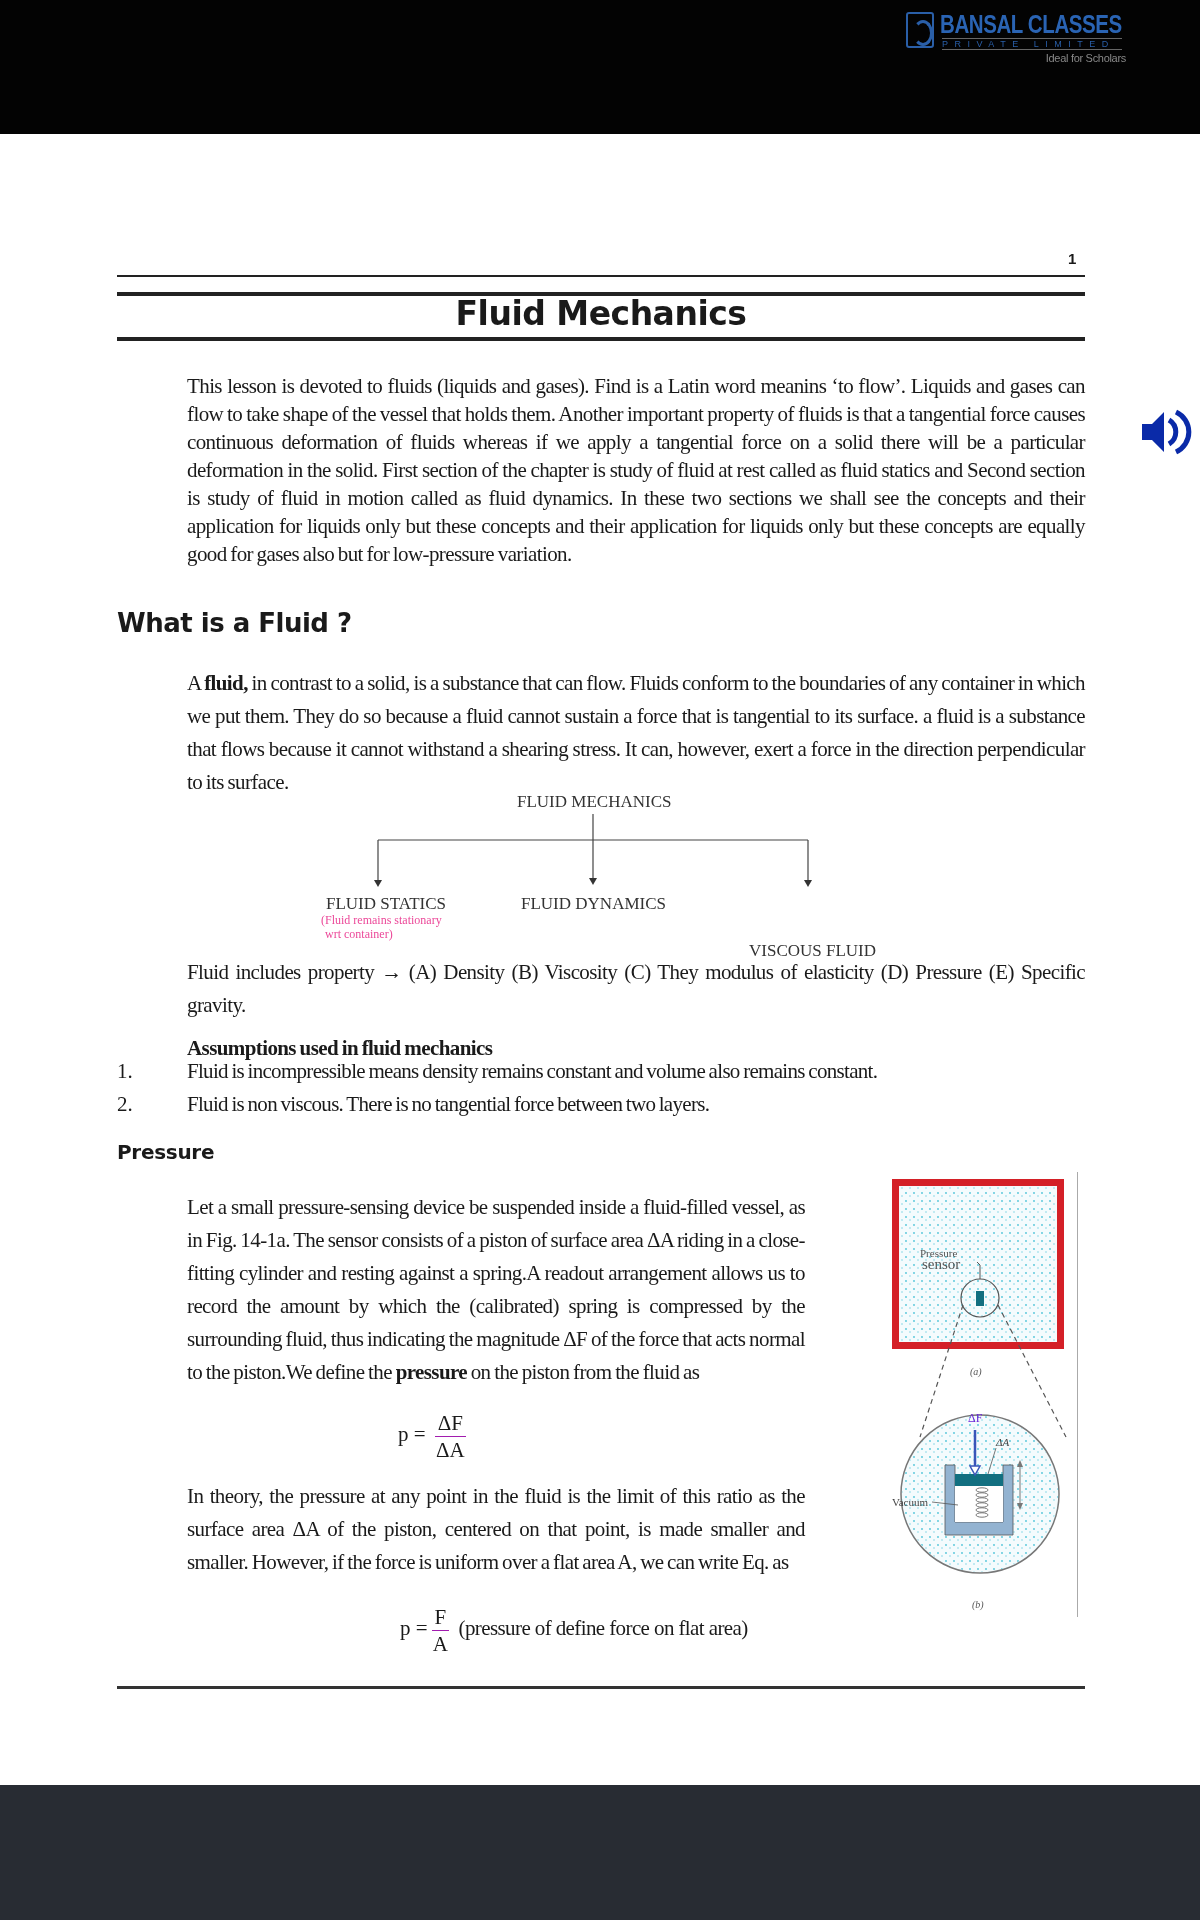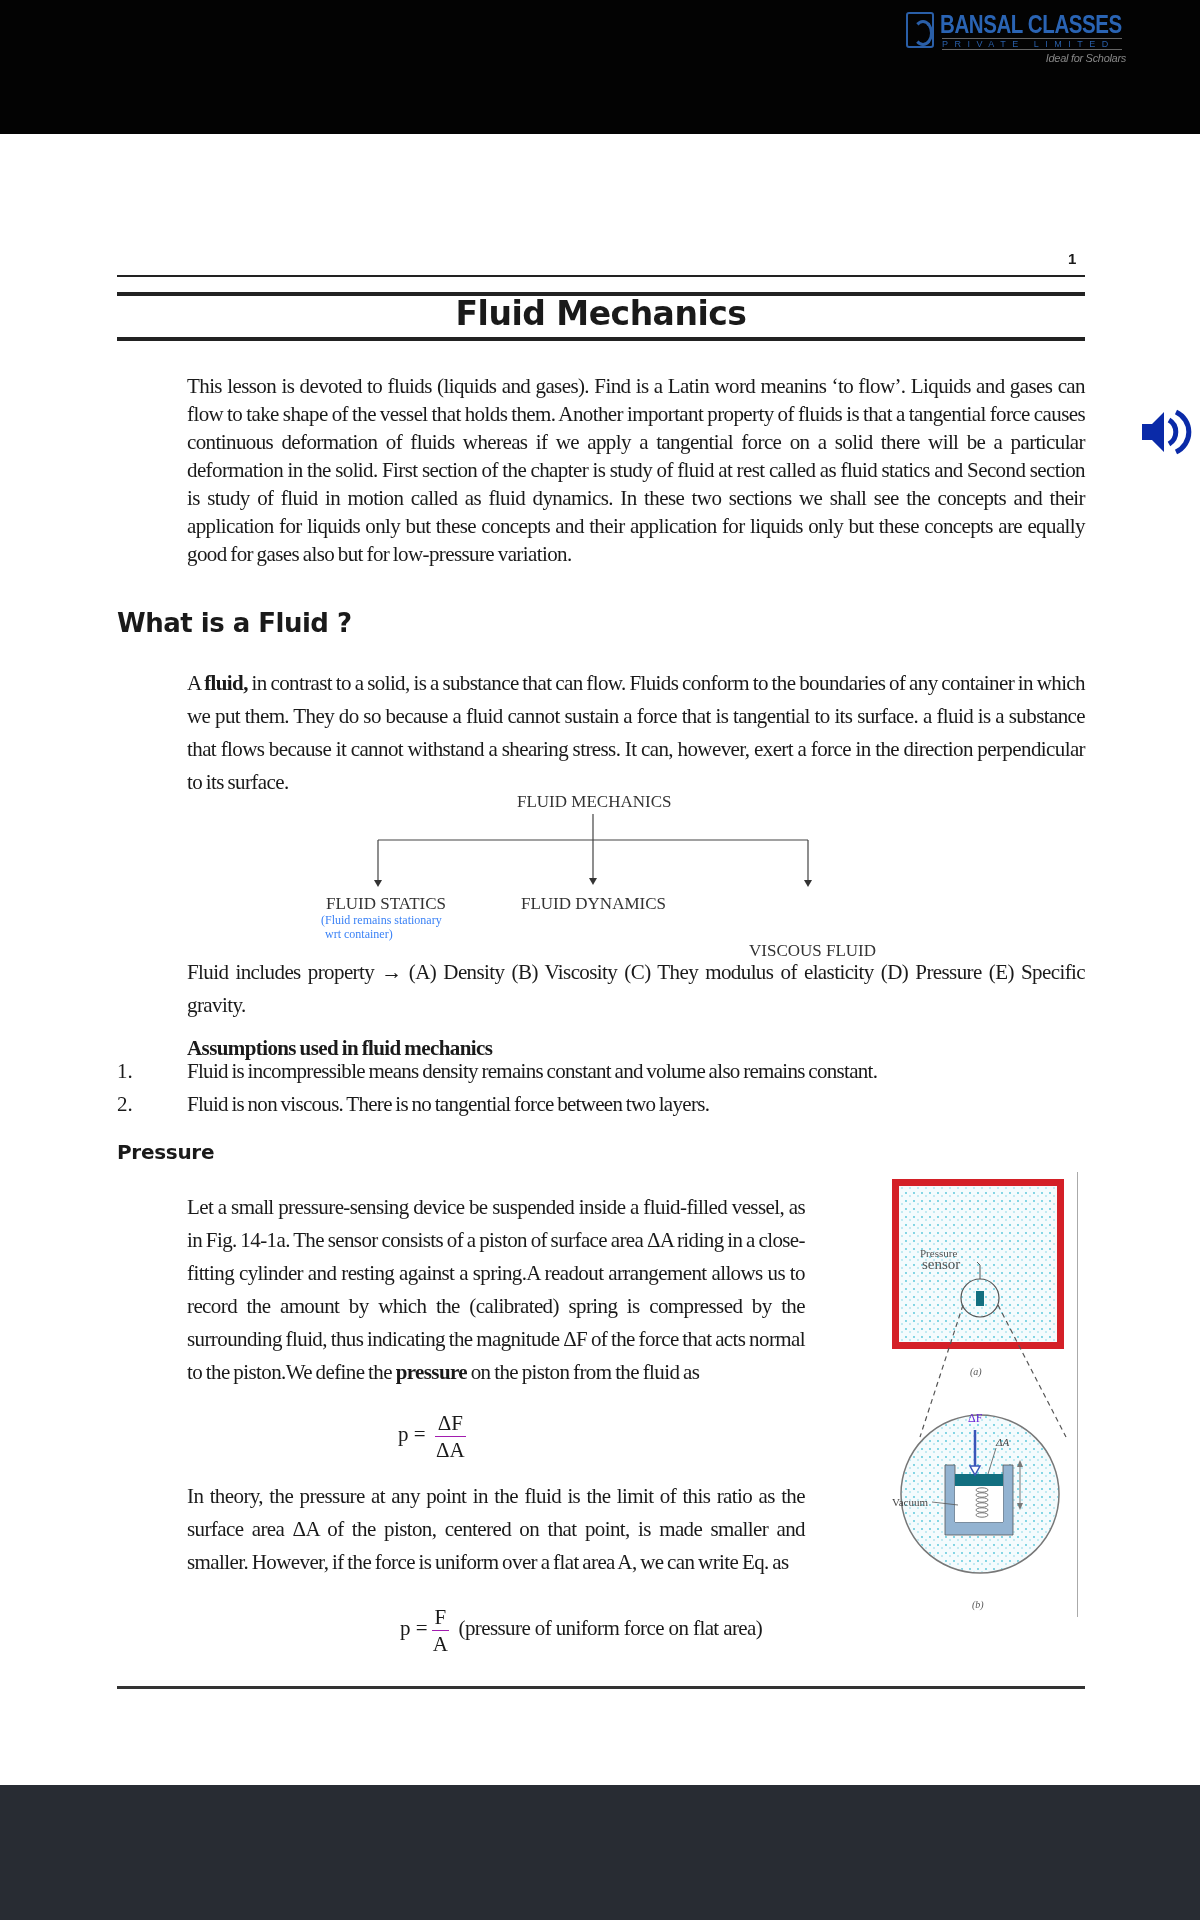--- a/index.html
+++ b/index.html
@@ -4,33 +4,33 @@
 <style>
   html, body { margin:0; padding:0; }
   body { width:1200px; height:1920px; background:#ffffff; position:relative; overflow:hidden;
          font-family:"Liberation Serif", serif; color:#1a1a1a; }
   .topbar { position:absolute; left:0; top:0; width:1200px; height:134px; background:#030303; }
   .logo { position:absolute; left:906px; top:12px; width:220px; height:56px; }
   .logo-mark { position:absolute; left:0; top:0; width:28px; height:36px; border:2px solid #2a5fa8; border-radius:3px; box-sizing:border-box; }
   .logo-mark:after { content:""; position:absolute; left:5px; top:6px; width:14px; height:20px; border:3px solid #2a5fa8; border-radius:50%; border-left-color:transparent; }
   .logo-name { position:absolute; left:34px; top:-2px; font-family:"Liberation Sans", sans-serif; font-weight:bold; font-size:25px; letter-spacing:-0.5px; color:#2a64b4; transform:scaleX(0.82); transform-origin:left top; white-space:nowrap; }
   .logo-sub { position:absolute; left:36px; top:26px; width:180px; border-top:1px solid #666; border-bottom:1px solid #666; font-family:"Liberation Sans", sans-serif; font-size:9px; letter-spacing:6.5px; color:#2a5fa8; line-height:10px; text-align:left; white-space:nowrap; }
-  .logo-tag { position:absolute; right:0; top:40px; font-family:"Liberation Sans", sans-serif; font-style:italic; font-size:11px; color:#888; letter-spacing:-0.3px; }
+  .logo-tag { position:absolute; right:0; top:40px; font-family:"Liberation Sans", sans-serif; font-size:11px; color:#888; letter-spacing:-0.3px; }
 
   .page-num { position:absolute; left:1068px; top:250px; font-family:"Liberation Sans", sans-serif; font-weight:bold; font-size:15px; }
   .rule { position:absolute; left:117px; width:968px; background:#222; }
   .title { position:absolute; left:117px; top:294px; width:968px; text-align:center; font-family:"DejaVu Sans", sans-serif; font-weight:bold; font-size:33px; letter-spacing:-0.5px; }
 
   .para { position:absolute; left:187px; width:898px; font-size:21px; line-height:28px; text-align:justify; letter-spacing:-0.6px; word-spacing:-1px;margin-top:8px; }
   .h2 { position:absolute; left:117px; font-family:"DejaVu Sans", sans-serif; font-weight:bold; font-size:26px; letter-spacing:-0.5px; }
   .h3 { position:absolute; left:117px; font-family:"DejaVu Sans", sans-serif; font-weight:bold; font-size:20px; letter-spacing:-0.3px; }
 
   .diagram { position:absolute; left:300px; top:790px; width:600px; height:155px; }
   .dlabel { position:absolute; font-size:17px; color:#333; white-space:nowrap; }
-  .dsmall { position:absolute; font-size:12px; color:#3b82f6; white-space:nowrap; line-height:13px; }
+  .dsmall { position:absolute; font-size:12px; color:#ec4899; white-space:nowrap; line-height:13px; }
 
   .listnum { position:absolute; left:117px; font-size:21px; }
   .listtext { position:absolute; left:187px; font-size:21px; letter-spacing:-0.7px; word-spacing:-1px; }
 
   .eq { position:absolute; font-size:21px; }
   .frac { display:inline-block; vertical-align:middle; text-align:center; margin:0 4px; }
   .frac .num { display:block; border-bottom:1px solid #a21caf; padding:0 3px; line-height:26px;text-align:center; }
   .frac .den { display:block; line-height:26px; }
 
   .figure { position:absolute; left:888px; top:1175px; width:190px; height:440px; }
@@ -102,21 +102,21 @@
 
 <div class="eq" style="left:398px;top:1410px;">
   <span>p =</span>
   <span class="frac"><span class="num">ΔF</span><span class="den">ΔA</span></span>
 </div>
 
 <div class="para" style="top:1472px;width:618px;line-height:33px;">In theory, the pressure at any point in the fluid is the limit of this ratio as the surface area ΔA of the piston,  centered on that point, is made smaller and smaller. However, if the force is uniform over a flat area A, we can write Eq. as</div>
 
 <div class="eq" style="left:400px;top:1604px;">
   <span>p =</span><span class="frac"><span class="num">F</span><span class="den">A</span></span>
-  <span style="letter-spacing:-0.6px;">(pressure of uniform force on flat area)</span>
+  <span style="letter-spacing:-0.6px;">(pressure of define force on flat area)</span>
 </div>
 
 <div class="fig-divider"></div>
 <div class="figure">
   <svg width="190" height="440" viewBox="0 0 190 440">
     <defs>
       <pattern id="dots" width="8" height="8" patternUnits="userSpaceOnUse">
         <circle cx="2" cy="2" r="0.9" fill="#4fc3d9"></circle>
         <circle cx="6" cy="5" r="0.8" fill="#7fd3e3"></circle>
       </pattern>

